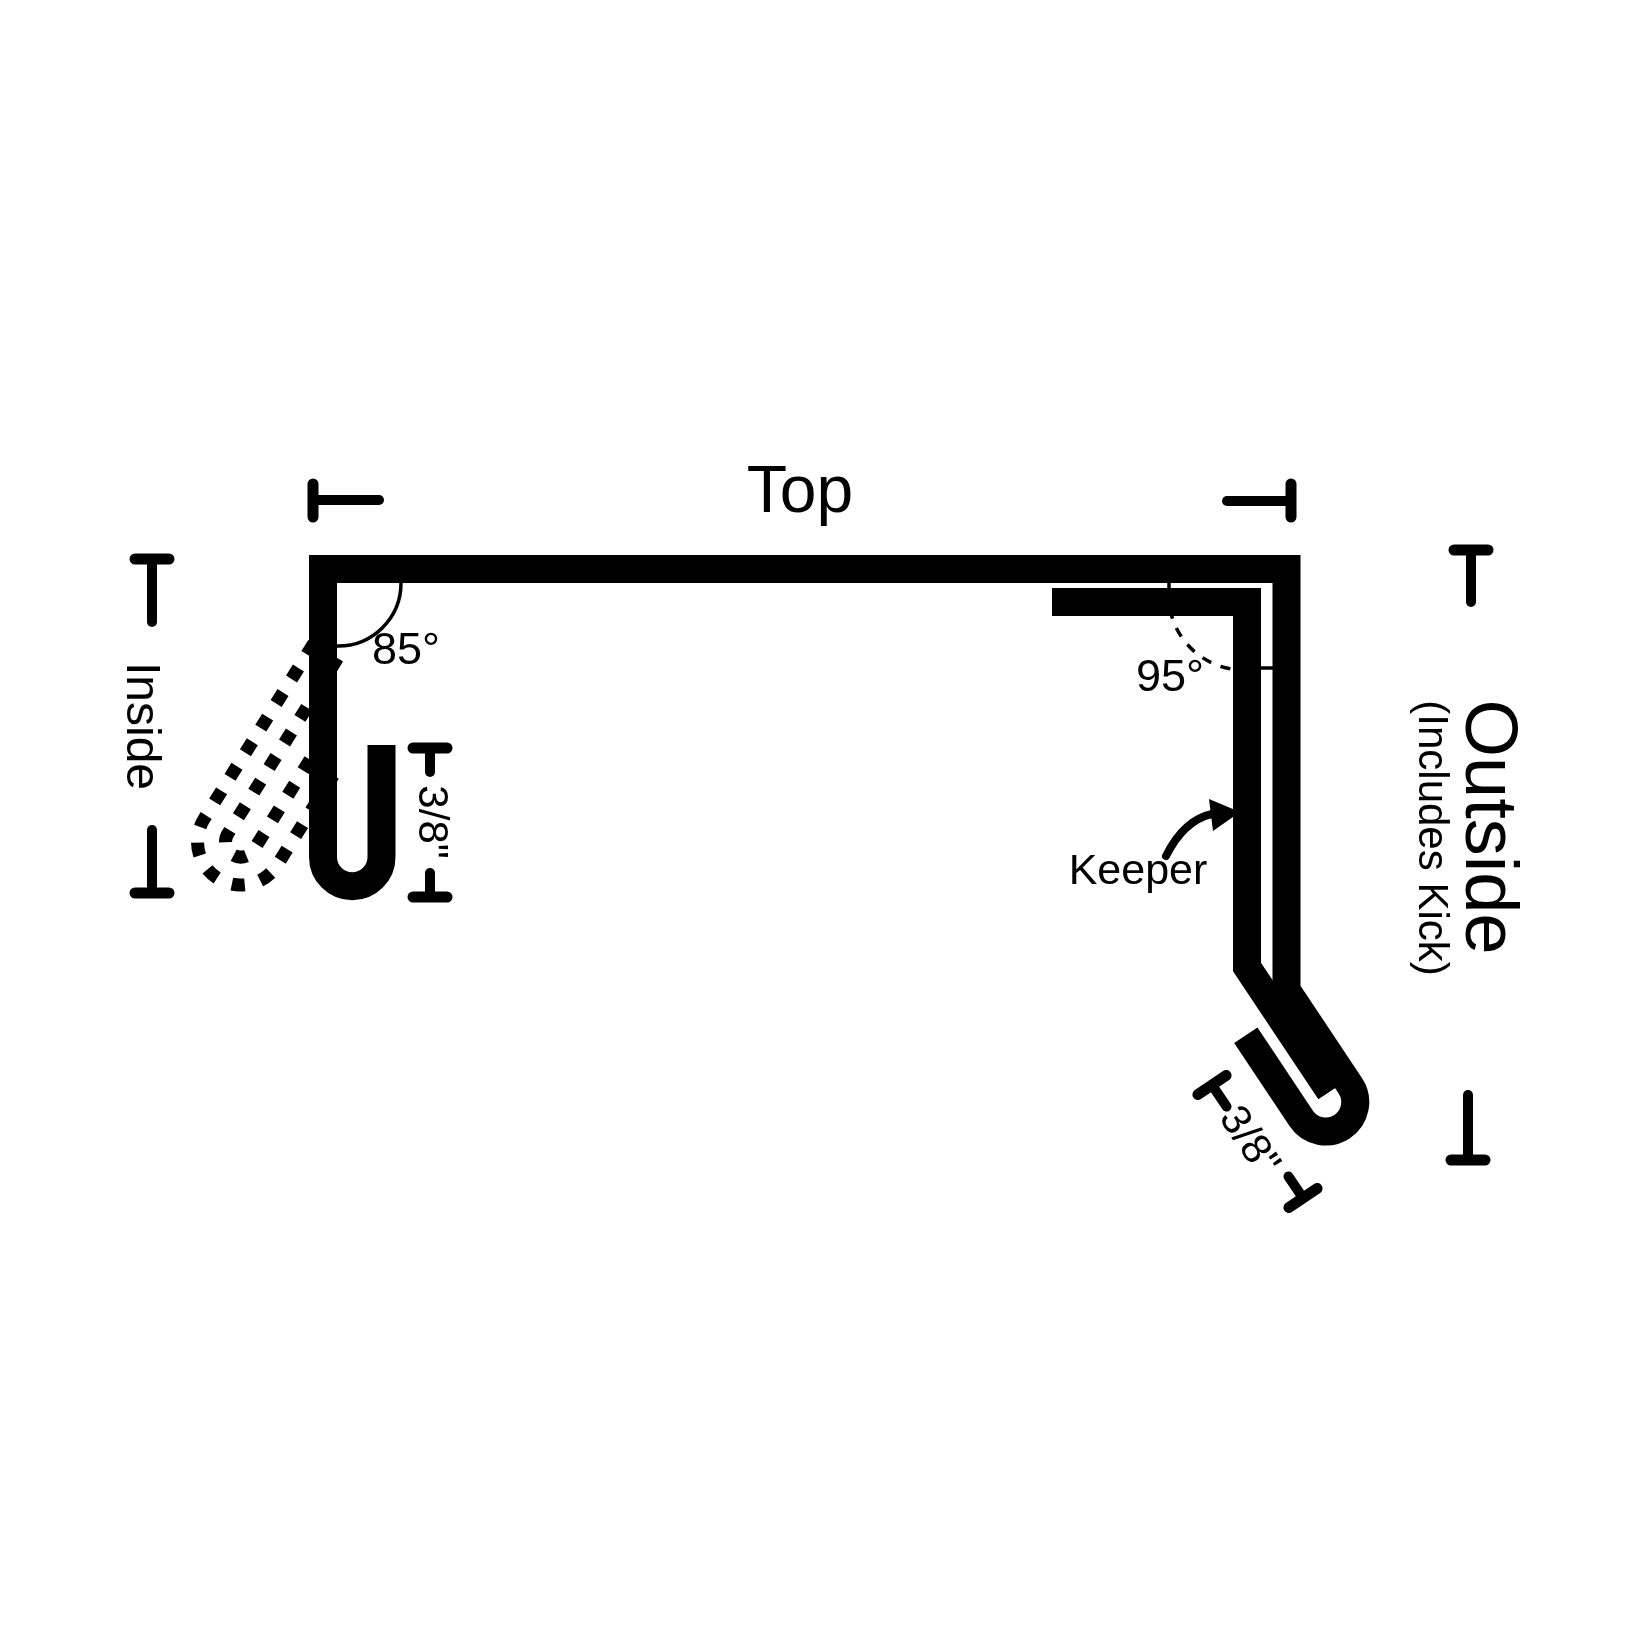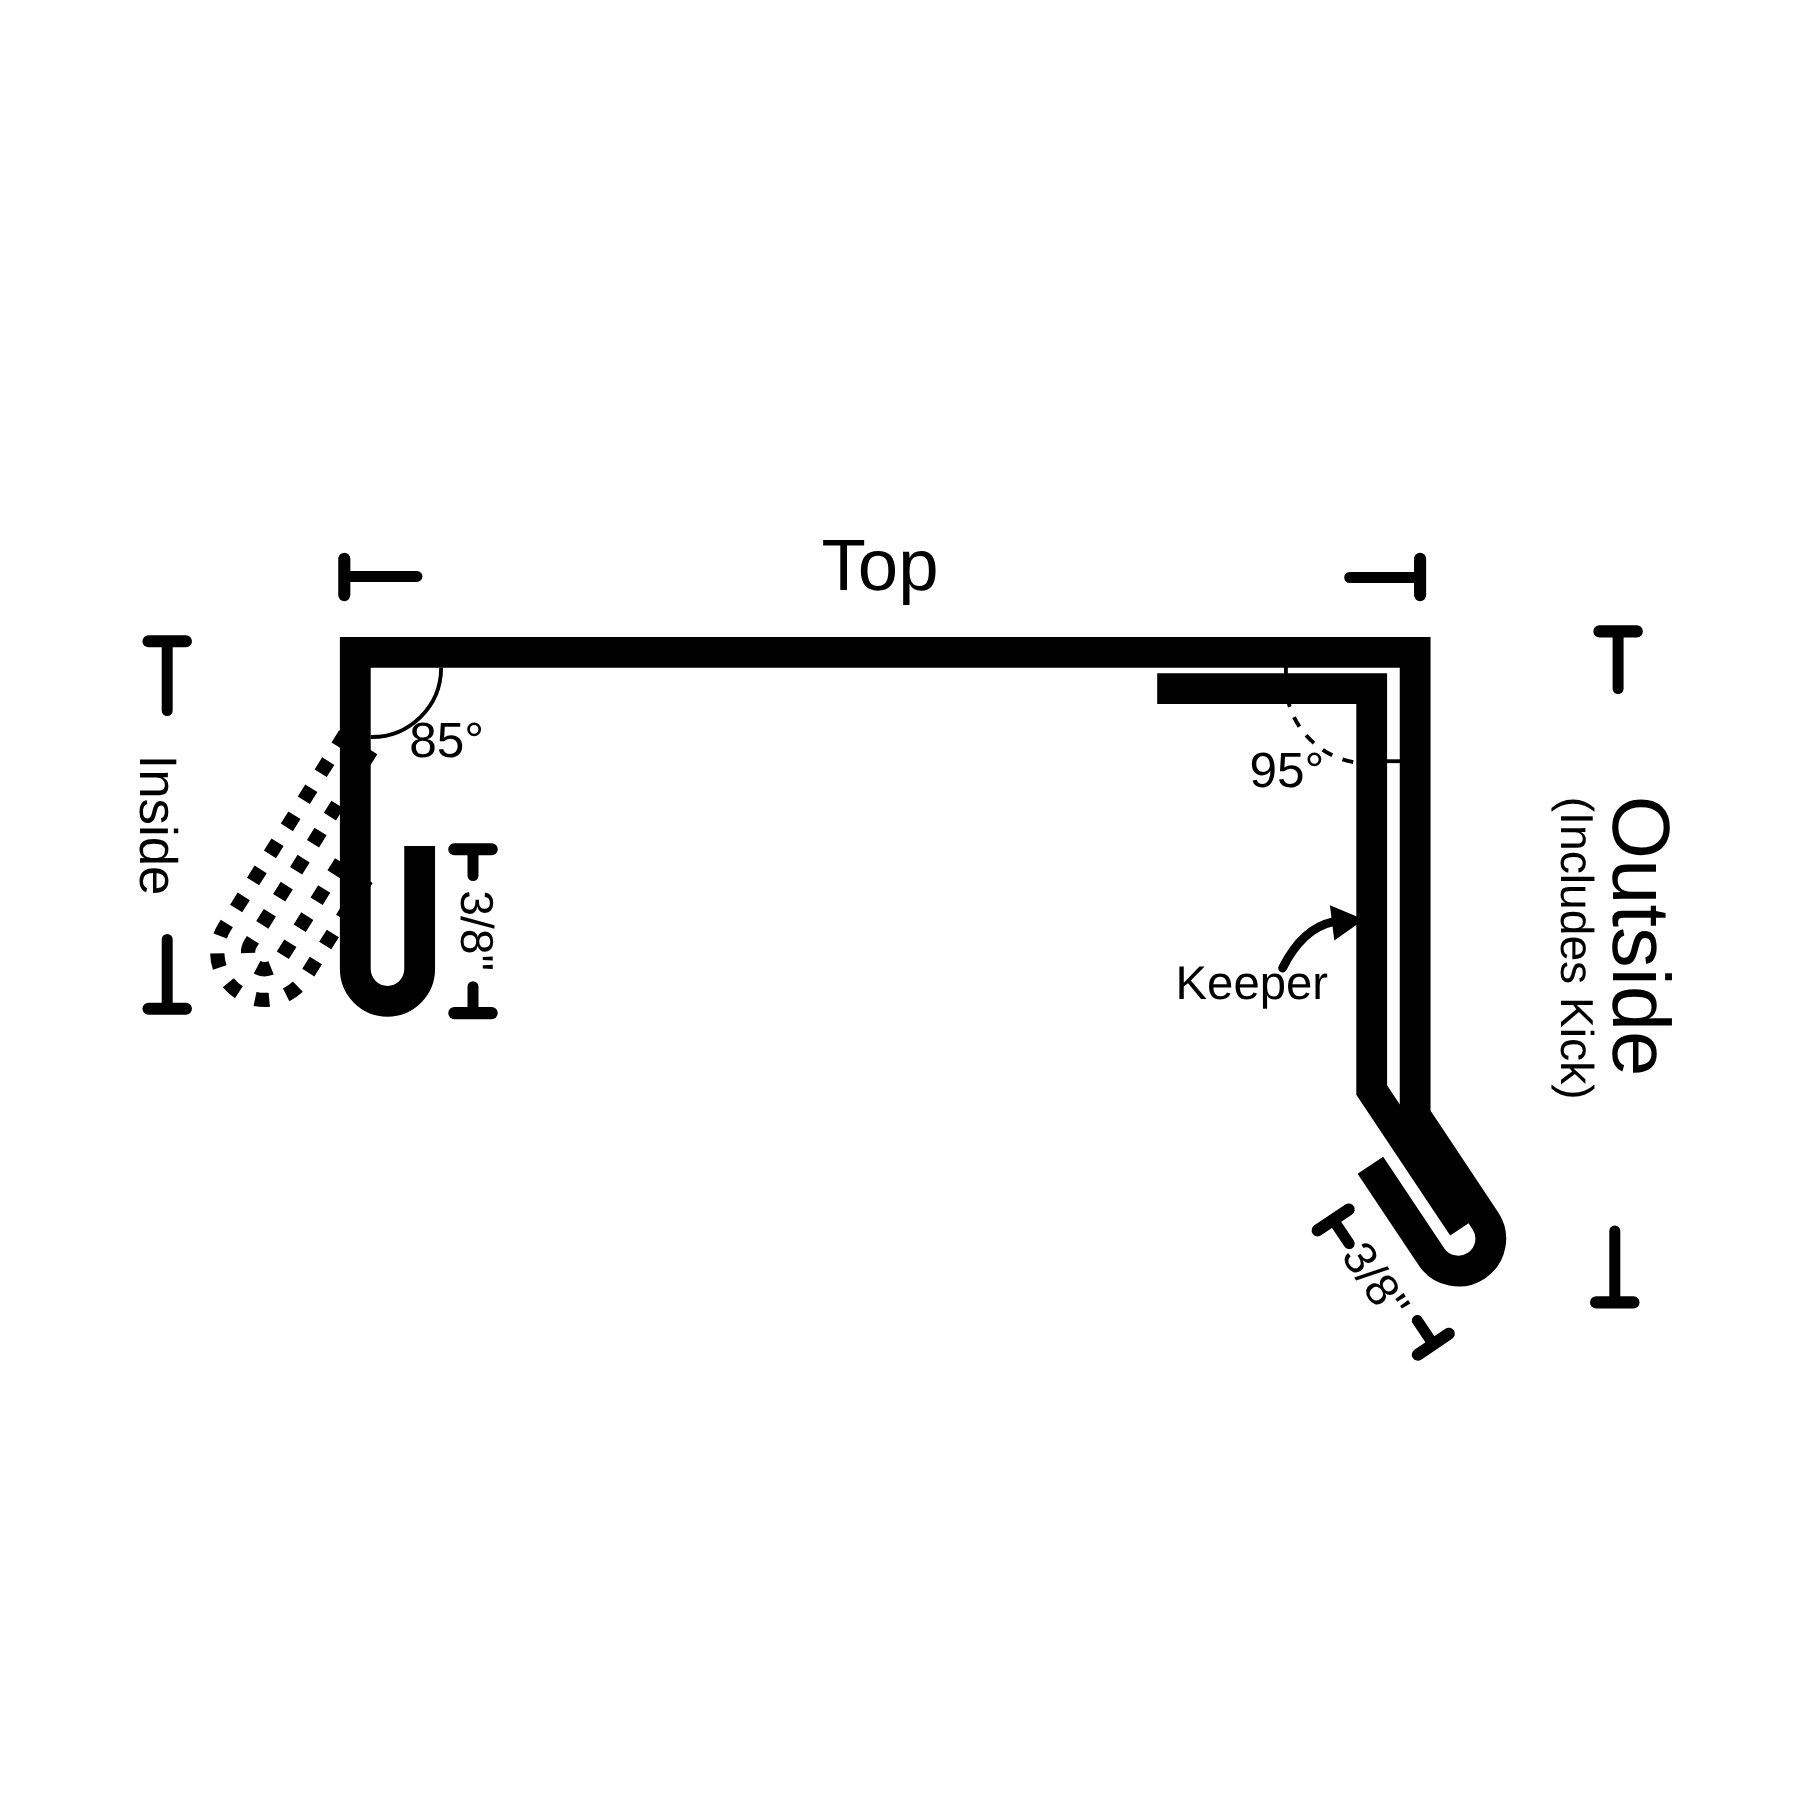--- a/index.html
+++ b/index.html
@@ -7,21 +7,20 @@
     padding: 0;
     background: #ffffff;
     width: 1646px;
     height: 1646px;
     font-family: "Liberation Sans", sans-serif;
   }
   #diagram-root {
     width: 1646px;
     height: 1400px;
     position: relative;
-    margin-top: 24px;
   }
   svg { display: block; }
   text {
     fill: #000000;
     font-family: "Liberation Sans", sans-serif;
   }
 </style>
 </head>
 <body>
 

